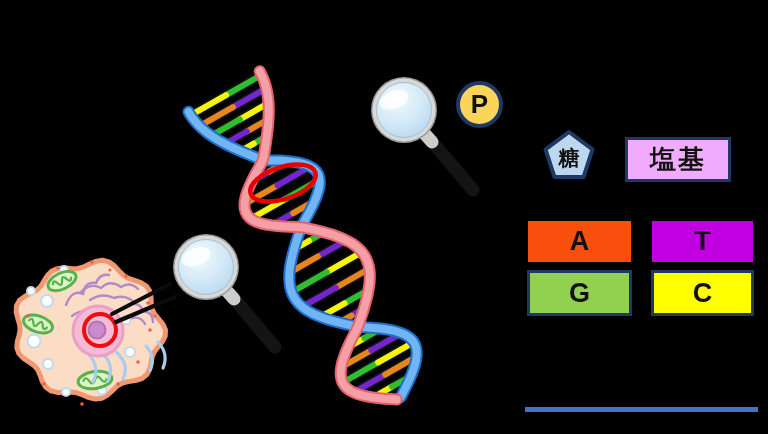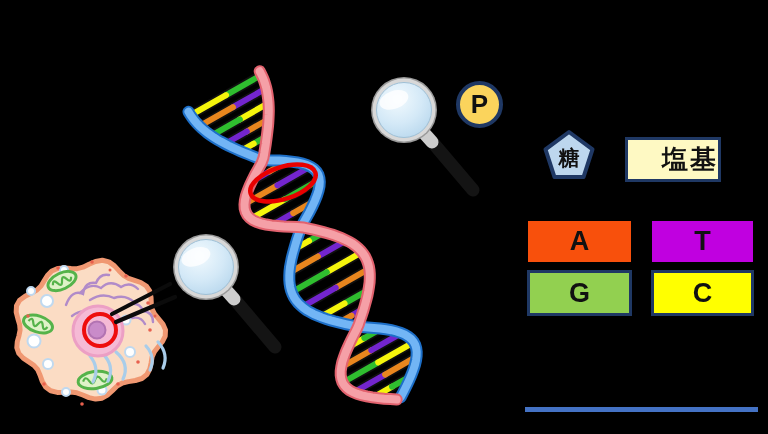--- a/index.html
+++ b/index.html
@@ -184,21 +184,21 @@
 
   <div class="abs badge" style="left: 456px; top: 81px; width: 47px; height: 47px; font-size: 26px; background: rgb(251, 212, 92); border-color: rgb(31, 56, 100);">
     <span>P</span>
   </div>
 
   <svg class="abs" style="left:543px;top:129px;" width="52" height="54" viewBox="0 0 52 54">
     <polygon points="26,3 49.5,20.4 40.5,48.1 11.5,48.1 2.5,20.4" fill="#BDD7EE" stroke="#1F3864" stroke-width="4" stroke-linejoin="round"></polygon>
     <text x="26" y="36" text-anchor="middle" font-size="21" font-weight="bold" fill="#111">糖</text>
   </svg>
 
-  <div class="abs labelbox cjk" style="left: 625px; top: 137px; width: 96px; height: 45px; font-size: 26px; background: #fef9c3; border-color: rgb(31, 56, 100); justify-content: flex-end;">
+  <div class="abs labelbox cjk" style="left: 625px; top: 137px; width: 106px; height: 45px; font-size: 26px; background: #f0abfc; border-color: rgb(31, 56, 100);">
     <span>塩基</span>
   </div>
 
   <div class="abs base-box" style="left: 528px; top: 221px; width: 103px; height: 41px; background: rgb(248, 80, 12);">
     <span>A</span>
   </div>
   <div class="abs base-box" style="left: 652px; top: 221px; width: 101px; height: 41px; background: rgb(192, 0, 224);">
     <span>T</span>
   </div>
   <div class="abs base-box" style="left: 527px; top: 270px; width: 105px; height: 46px; background: rgb(146, 208, 80); border-color: rgb(31, 56, 100);">

